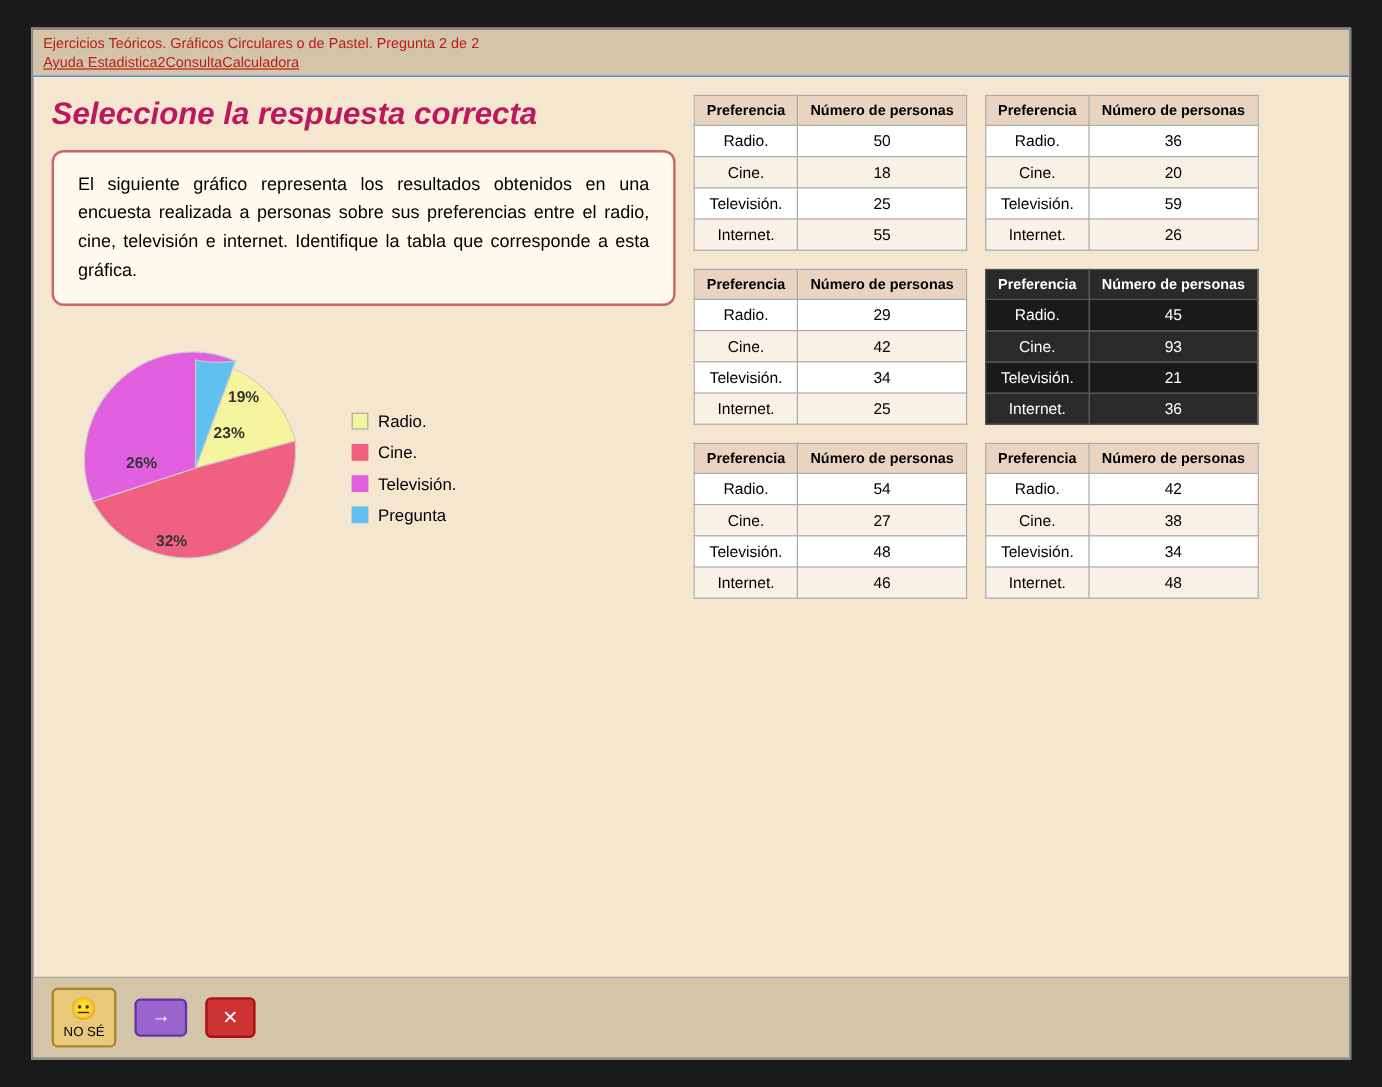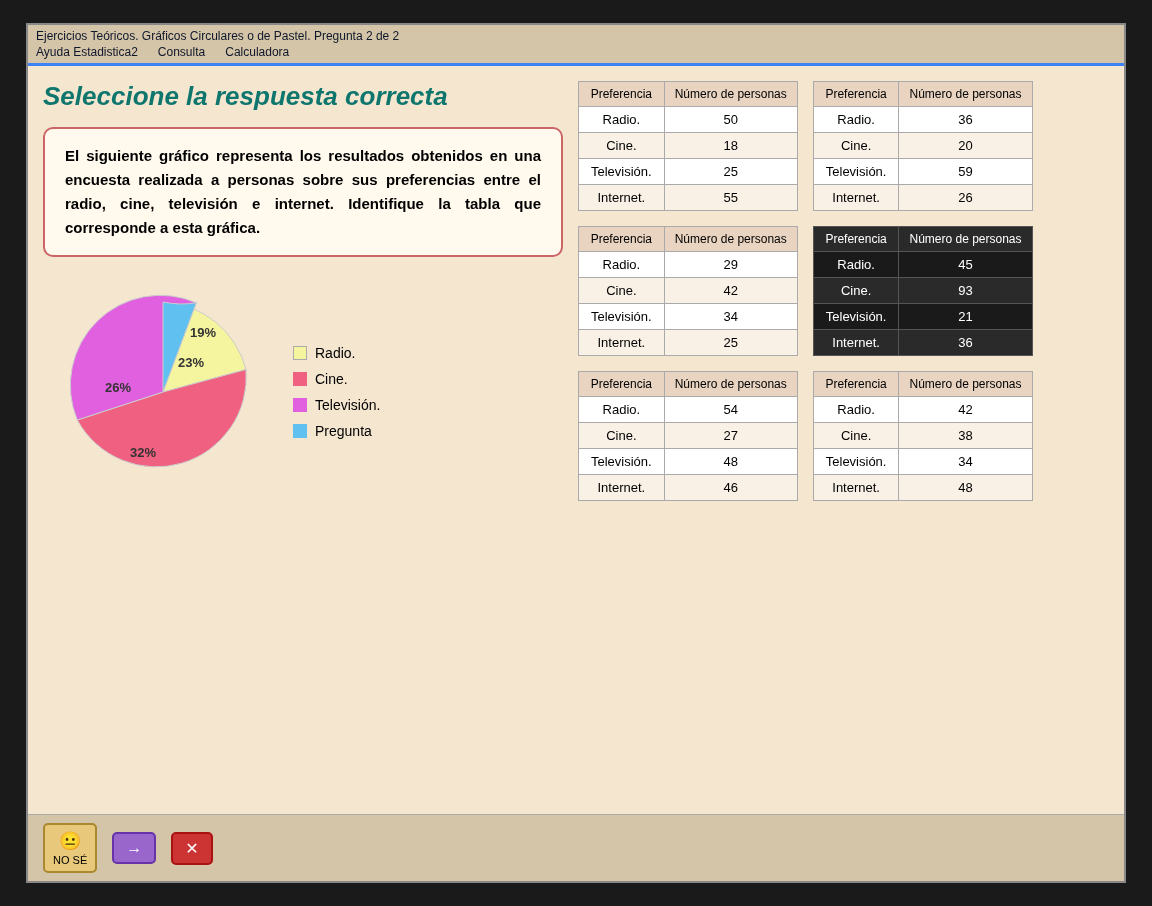--- a/index.html
+++ b/index.html
@@ -18,62 +18,61 @@
       width: 1100px;
       height: 860px;
       border: 2px solid #888;
       display: flex;
       flex-direction: column;
     }
     .menu-bar {
       background: #d4c4a8;
       padding: 4px 8px;
       font-size: 12px;
-      color: #0f172a;
-      border-bottom: 3px solid #3b82f6;
+      color: #b91c1c;
+      border-bottom: 1px solid #3b82f6;
     }
     .menu-bar .title {
       font-size: 12px;
       margin-bottom: 2px;
     }
     .menu-bar .items {
       display: flex;
-      gap: 20px;
+      text-decoration: underline;
     }
     .menu-item {
       cursor: pointer;
       font-size: 12px;
     }
     .main-content {
       display: flex;
       flex: 1;
       padding: 15px;
       gap: 15px;
     }
     .left-panel {
       width: 520px;
       display: flex;
       flex-direction: column;
       gap: 15px;
     }
     .title-text {
-      color: #0f766e;
+      color: #be185d;
       font-size: 26px;
       font-weight: bold;
       font-style: italic;
     }
     .description-box {
       border: 2px solid #cc6666;
       border-radius: 10px;
       background: #fff9ee;
       padding: 15px 20px;
       font-size: 15px;
       text-align: justify;
       line-height: 1.6;
-      font-weight: bold;
     }
     .chart-area {
       display: flex;
       align-items: center;
       gap: 30px;
       padding: 10px 20px;
       margin-top: 10px;
     }
     .pie-chart {
       width: 200px;
@@ -109,21 +108,21 @@
     .data-table {
       border-collapse: collapse;
       font-size: 13px;
       background: #fff;
     }
     .data-table th {
       background: #e8d4c0;
       border: 1px solid #aaa;
       padding: 5px 10px;
       text-align: center;
-      font-weight: normal;
+      font-weight: bold;
       font-size: 12px;
     }
     .data-table td {
       border: 1px solid #aaa;
       padding: 5px 12px;
       text-align: center;
     }
     .data-table tr:nth-child(even) td {
       background: #f9f0e6;
     }

